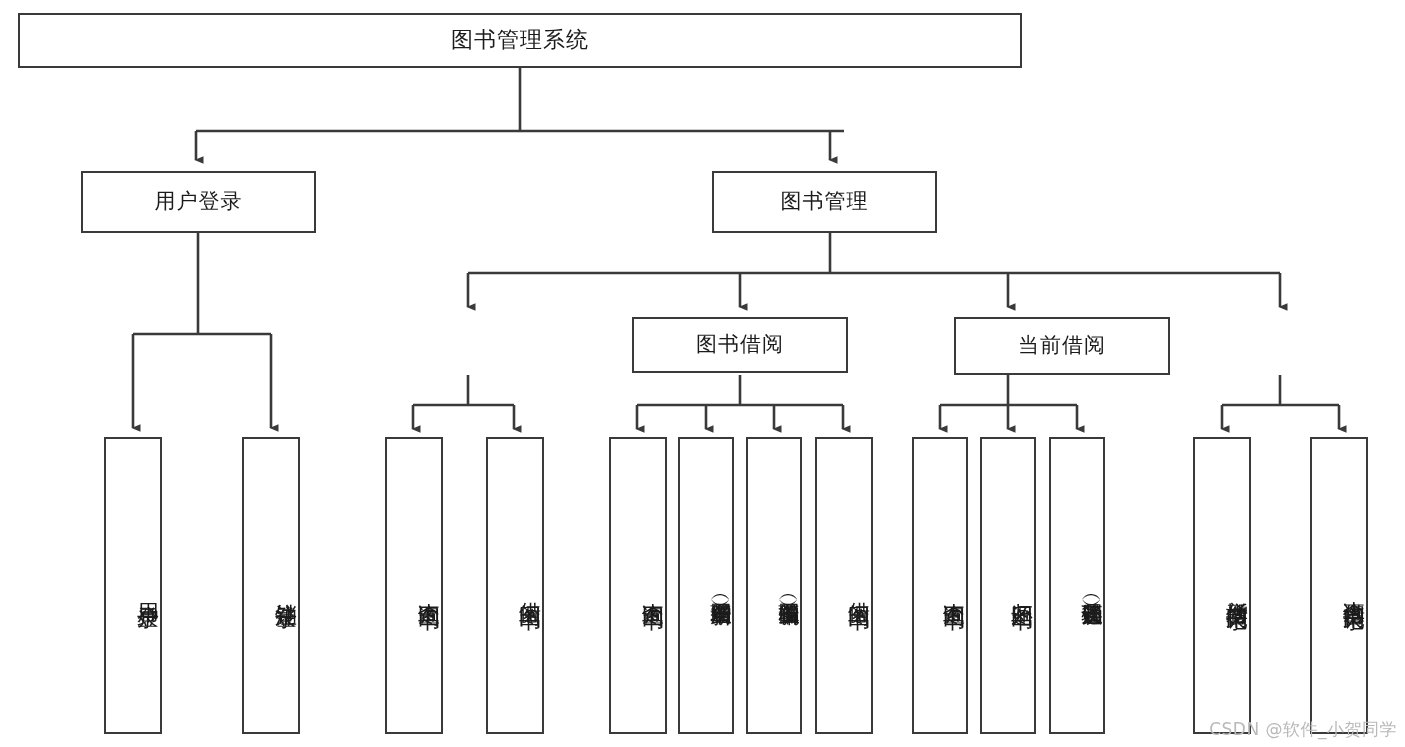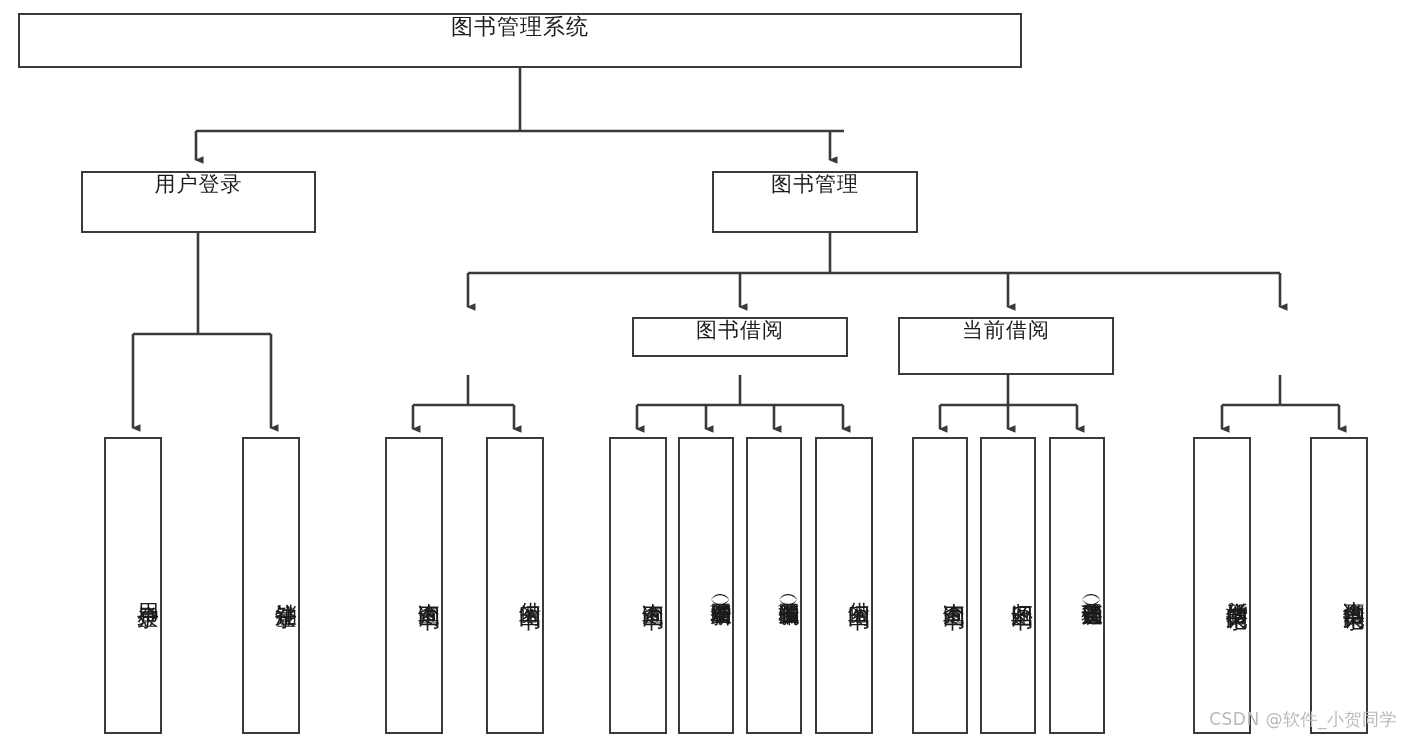--- a/index.html
+++ b/index.html
@@ -16,21 +16,21 @@
     height: 747px;
     background: #ffffff;
     overflow: hidden;
   }
   .node {
     position: absolute;
     box-sizing: border-box;
     border: 2px solid #3a3a3a;
     background: #ffffff;
     display: flex;
-    align-items: flex-start;
+    align-items: center;
     justify-content: center;
     color: #1b1b1b;
   }
   .node.horiz {
     font-size: 21px;
     letter-spacing: 1px;
     line-height: 1.1;
   }
   .node.root {
     font-size: 22px;
@@ -57,21 +57,21 @@
     position: absolute;
     left: 0;
     top: 0;
     width: 1405px;
     height: 747px;
     pointer-events: none;
   }
   .watermark {
     position: absolute;
     right: 8px;
-    bottom: 16px;
+    bottom: 6px;
     font-size: 17px;
     color: #b9b9b9;
     letter-spacing: 0.5px;
     white-space: nowrap;
   }
 </style>
 </head>
 <body>
 
 <div id="canvas">
@@ -126,28 +126,28 @@
     </g>
   </svg>
 
   <div class="node horiz root" style="left:18px; top:13px; width:1004px; height:55px;">
     <span>图书管理系统</span>
   </div>
 
   <div class="node horiz" style="left:81px; top:171px; width:235px; height:62px;">
     <span>用户登录</span>
   </div>
-  <div class="node horiz" style="left:712px; top:171px; width:206px; height:62px;">
+  <div class="node horiz" style="left:712px; top:171px; width:225px; height:62px;">
     <span>图书管理</span>
   </div>
 
-  <div class="node horiz" style="left:632px; top:317px; width:216px; height:40px;">
+  <div class="node horiz" style="left:632px; top:317px; width:216px; height:56px;">
     <span>图书借阅</span>
   </div>
-  <div class="node horiz" style="left:898px; top:317px; width:216px; height:58px;">
+  <div class="node horiz" style="left:954px; top:317px; width:216px; height:58px;">
     <span>当前借阅</span>
   </div>
 
   <div class="node vert" style="left:104px; top:437px; width:58px; height:297px;">
     <span class="vtext">用户登录</span>
   </div>
   <div class="node vert" style="left:242px; top:437px; width:58px; height:297px;">
     <span class="vtext">注销登录</span>
   </div>
 

